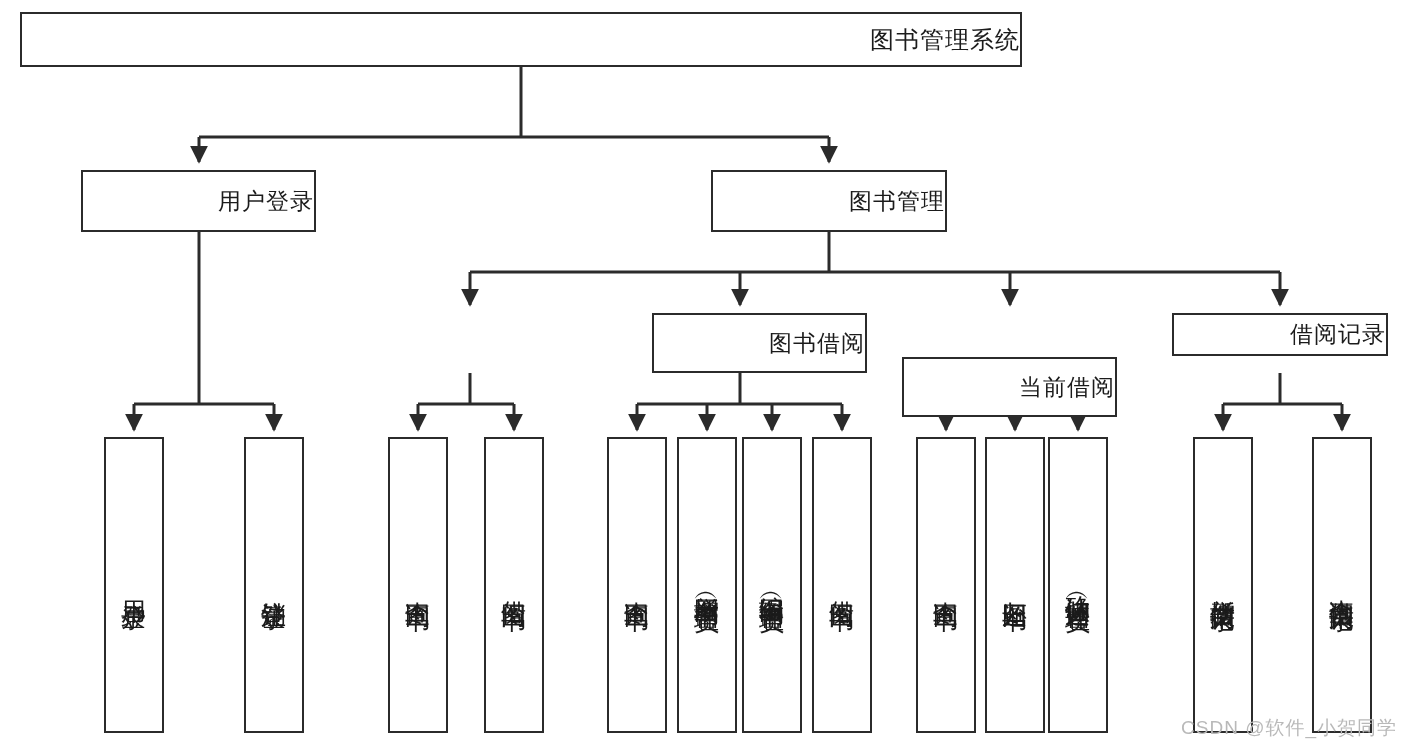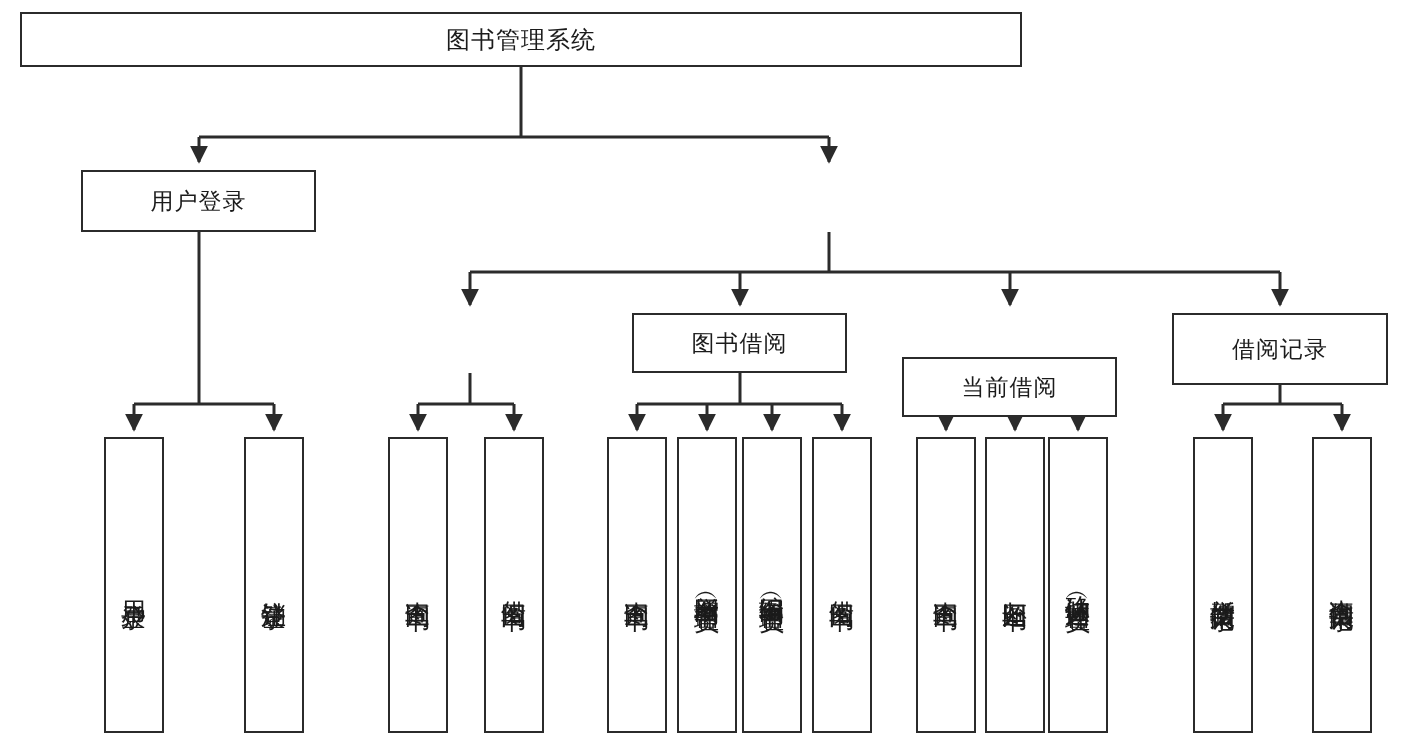--- a/index.html
+++ b/index.html
@@ -7,21 +7,21 @@
   #stage{position:relative;width:1405px;height:747px;overflow:hidden;background:#fff;}
   svg#edges{position:absolute;left:0;top:0;width:1405px;height:747px;}
 
   .node{
     position:absolute;
     box-sizing:border-box;
     border:2.5px solid #2b2b2b;
     background:#ffffff;
     display:flex;
     align-items:center;
-    justify-content:center;
+    justify-content:flex-end;
     color:#1b1b1b;
     text-align:center;
   }
   .node.h{ font-size:23px; letter-spacing:1px; }
   .node.root{ font-size:24px; letter-spacing:1px; }
 
   
   .node.v{
     font-size:25px;
     line-height:1.12;
@@ -105,28 +105,31 @@
     </g>
   </svg>
 
   <div class="node root" style="left:20px;top:12px;width:1002px;height:55px;">
     <span>图书管理系统</span>
   </div>
 
   <div class="node h" style="left:81px;top:170px;width:235px;height:62px;">
     <span>用户登录</span>
   </div>
+  <div class="node h" style="left:711px;top:170px;width:236px;height:62px;">
+    <span>图书管理</span>
+  </div>
 
-  <div class="node h" style="left:632px;top:313px;width:215px;height:60px;">
+  <div class="node h" style="left:652px;top:313px;width:215px;height:60px;">
     <span>图书借阅</span>
   </div>
   <div class="node h" style="left:902px;top:313px;width:215px;height:60px;margin-top:44px;">
     <span>当前借阅</span>
   </div>
-  <div class="node h" style="left:1172px;top:313px;width:216px;height:72px;">
+  <div class="node h" style="left:1172px;top:313px;width:216px;height:43px;">
     <span>借阅记录</span>
   </div>
 
   <div class="node v" style="left:104px;top:437px;width:60px;height:296px;">
     <span class="txt">用户登录</span>
   </div>
   <div class="node v" style="left:244px;top:437px;width:60px;height:296px;">
     <span class="txt">注销登录</span>
   </div>
 
@@ -160,14 +163,15 @@
     <span class="txt">确认归还（管理员）</span>
   </div>
 
   <div class="node v" style="left:1193px;top:437px;width:60px;height:296px;">
     <span class="txt">新增借阅记录</span>
   </div>
   <div class="node v" style="left:1312px;top:437px;width:60px;height:296px;">
     <span class="txt">查询借阅记录</span>
   </div>
 
+  <div class="watermark">CSDN @软件_小贺同学</div>
 
 </div>
 
 </body></html>

